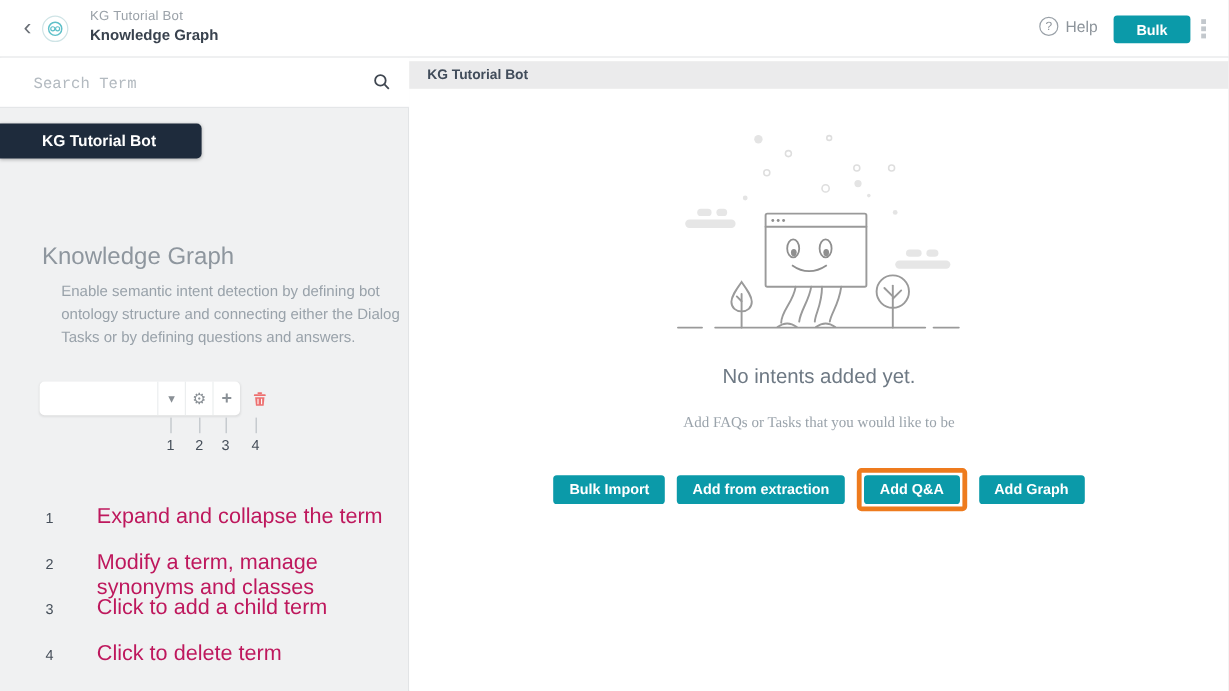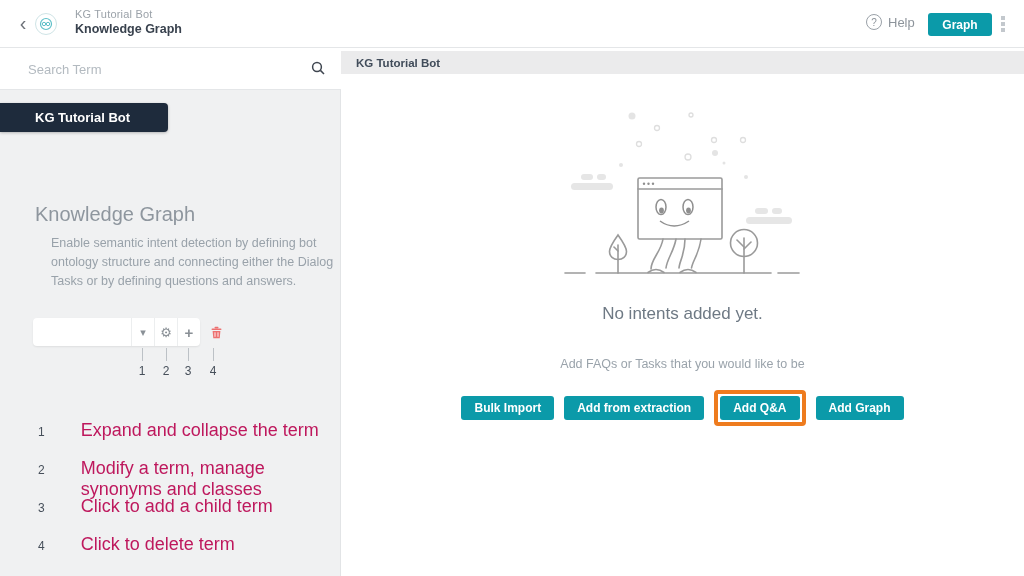--- a/index.html
+++ b/index.html
@@ -27,21 +27,21 @@
   .kebab { position:absolute; left:1001px; top:16px; display:flex; flex-direction:column; gap:2px; cursor:pointer; }
   .kebab span { width:4px; height:4px; background:#c3c8cd; display:block; }
 
   
   .sidebar { position:absolute; left:0; top:48px; width:341px; height:528px; background:#f0f1f2;
              border-right:1px solid #e2e4e6; }
   .search-row { position:absolute; left:0; top:0; width:341px; height:42px; background:#fff;
                 border-bottom:1px solid #e4e6e8; }
   .search-input { position:absolute; left:28px; top:8px; width:260px; height:26px; border:none;
                   background:transparent; font-size:13px; color:#555; outline:none;
-                  font-family:Liberation Sans, sans-serif; }
+                  font-family:Liberation Mono, monospace; }
   .search-input::placeholder { color:#b3bac0; }
   .search-icon { position:absolute; right:16px; top:13px; cursor:pointer; }
   .root-chip { position:absolute; left:0; top:55px; width:168px; height:29px; background:#1e2b3c;
                border-radius:0 4px 4px 0; color:#fff; font-size:13px; font-weight:bold;
                display:flex; align-items:center; padding-left:35px; cursor:pointer;
                box-shadow:0 1px 3px rgba(0,0,0,.25); }
   .kg-title { position:absolute; left:35px; top:155px; font-size:20px; color:#8e969e; }
   .kg-desc { position:absolute; left:35px; top:186px; width:287px; font-size:12.5px; line-height:19px;
              color:#99a2aa;margin-left:16px; }
 
@@ -69,21 +69,21 @@
   .main { position:absolute; left:341px; top:48px; width:683px; height:528px; background:#fff; }
   .breadcrumb-bar { position:absolute; left:0; top:3px; width:683px; height:23px; background:#ebebec;
                     display:flex; align-items:center; padding-left:15px; }
   .breadcrumb-text { font-size:11.5px; font-weight:bold; color:#414c5a; }
 
   .illustration { position:absolute; left:0; top:56px; width:683px; display:flex; justify-content:center; }
   .empty-title { position:absolute; left:0; top:256px; width:683px; text-align:center; font-size:17px;
                  color:#6e7984; }
   .empty-sub { position:absolute; left:0; width:683px; text-align:center; font-size:12.5px;
                color:#9aa3ab; }
-  .sub1 { top:309px; } .sub2 { top:314px; }
+  .sub1 { top:297px;font-family:Liberation Serif, serif; } .sub2 { top:314px; }
 
   .actions-row { position:absolute; left:0; top:338px; width:683px; display:flex; justify-content:center;
                  align-items:center; gap:10px; height:44px; }
   .action-btn { height:24px; padding:0 13px; background:#0b9aa9; border:none; border-radius:3px;
                 color:#fff; font-size:12px; font-weight:bold; cursor:pointer; white-space:nowrap;
                 font-family:"Liberation Sans", sans-serif; }
   .highlight-ring { border:4px solid #ee7b1e; border-radius:4px; padding:2px; display:inline-flex; }
 </style>
 </head>
 <body>
@@ -100,21 +100,21 @@
       </svg>
     </div>
     <div class="header-titles">
       <div class="header-bot-name">KG Tutorial Bot</div>
       <div class="header-page-title">Knowledge Graph</div>
     </div>
     <div class="help">
       <span class="help-circle">?</span>
       <span>Help</span>
     </div>
-    <button class="train-btn">Graph</button>
+    <button class="train-btn">Bulk</button>
     <div class="kebab">
         <span></span>
         <span></span>
         <span></span>
       </div>
   </div>
 
   <div class="sidebar">
     <div class="search-row">
       <input class="search-input" type="text" placeholder="Search Term" style="">

